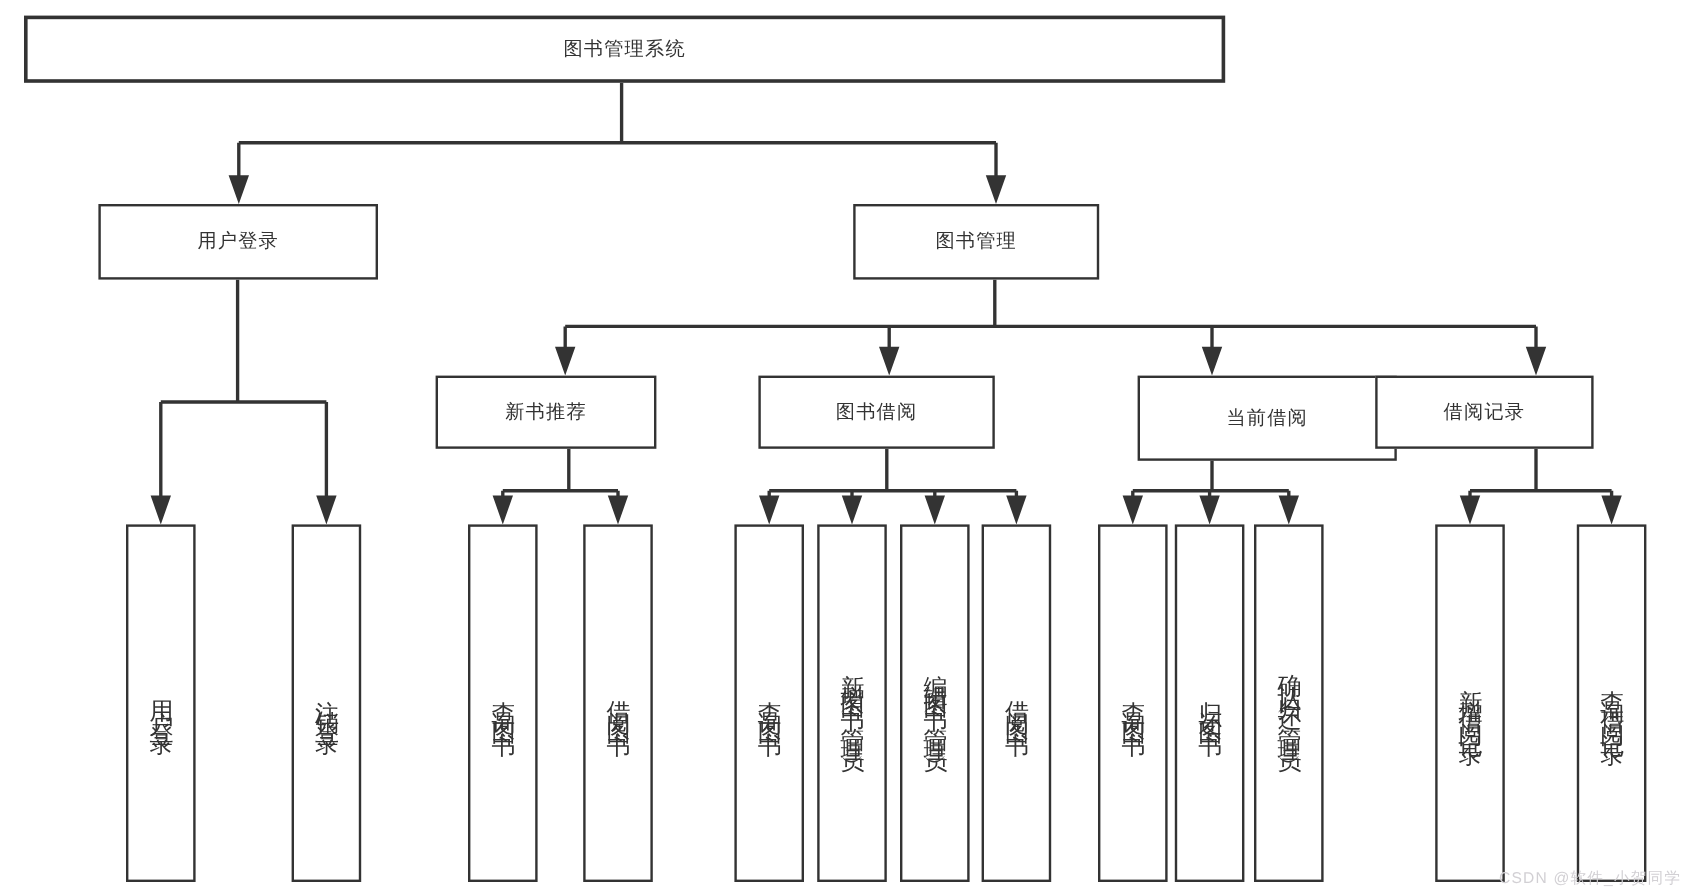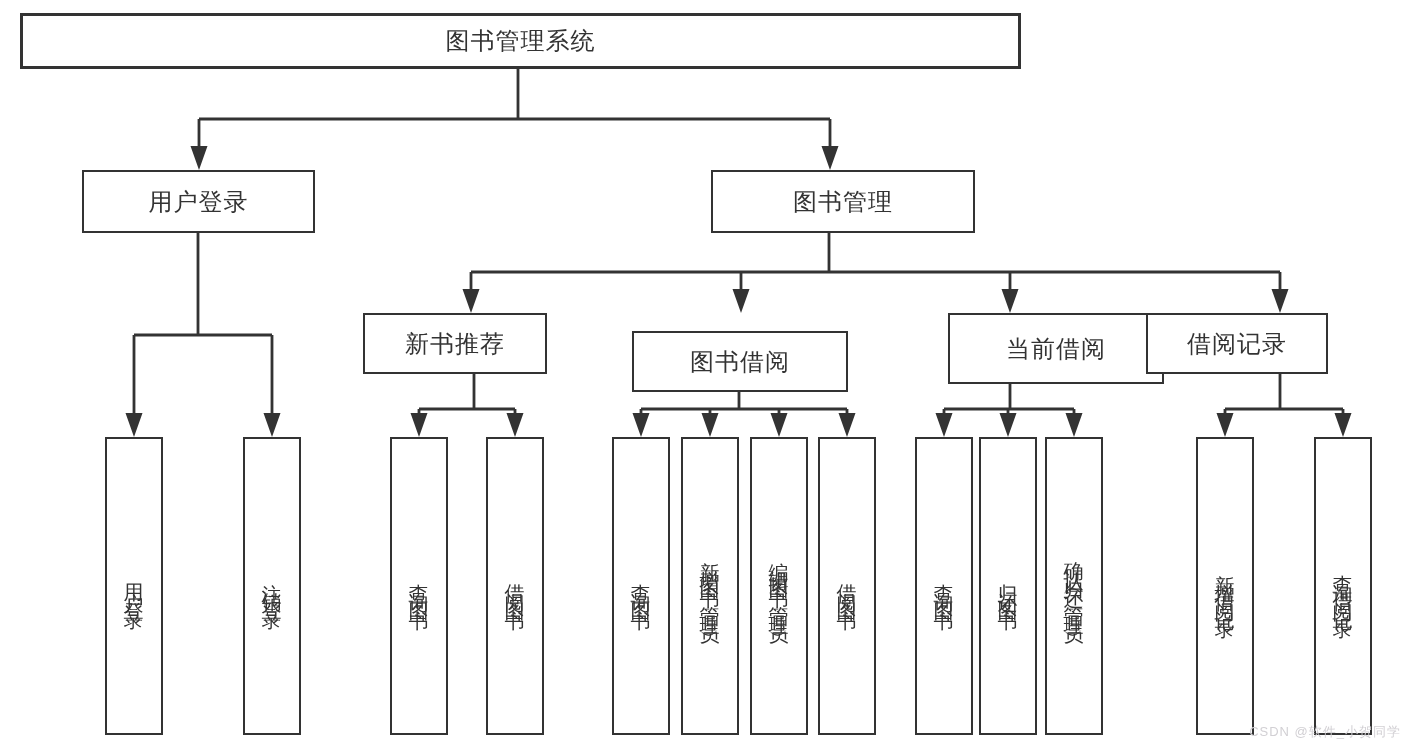--- a/index.html
+++ b/index.html
@@ -16,21 +16,21 @@
   .box {
     position: absolute;
     box-sizing: border-box;
     border: 2.5px solid #333333;
     background: #ffffff;
     display: flex;
     align-items: center;
     justify-content: center;
   }
   .box.root { border-width: 3px; }
-  .hlabel { font-size: 24px; letter-spacing: 1px; white-space: nowrap; }
+  .hlabel { font-size: 16px; letter-spacing: 1px; white-space: nowrap; }
   .vbox .vlabel {
     writing-mode: vertical-rl;
     text-orientation: mixed;
     font-size: 20px;
     line-height: 1;
     letter-spacing: 9px;
   }
   .watermark {
     position: absolute;
     right: 4px;
@@ -70,28 +70,28 @@
       M1334.5 413 H1351.5 L1343 437 Z"></path>
   </svg>
 
   <div class="box root" style="left:20px; top:13px; width:1001px; height:56px">
     <span class="hlabel">图书管理系统</span>
   </div>
 
   <div class="box" style="left:82px; top:170px; width:233px; height:63px">
     <span class="hlabel">用户登录</span>
   </div>
-  <div class="box" style="left:711px; top:170px; width:264px; height:63px">
+  <div class="box" style="left:711px; top:170px; width:205px; height:63px">
     <span class="hlabel">图书管理</span>
   </div>
 
   <div class="box" style="left:363px; top:313px; width:184px; height:61px">
     <span class="hlabel">新书推荐</span>
   </div>
-  <div class="box" style="left:632px; top:331px; width:216px; height:61px">
+  <div class="box" style="left:632px; top:313px; width:197px; height:61px">
     <span class="hlabel">图书借阅</span>
   </div>
   <div class="box" style="left:948px; top:313px; width:216px; height:71px">
     <span class="hlabel">当前借阅</span>
   </div>
   <div class="box" style="left:1146px; top:313px; width:182px; height:61px">
     <span class="hlabel">借阅记录</span>
   </div>
 
   <div class="box vbox" style="left:105px; top:437px; width:58px; height:298px">

